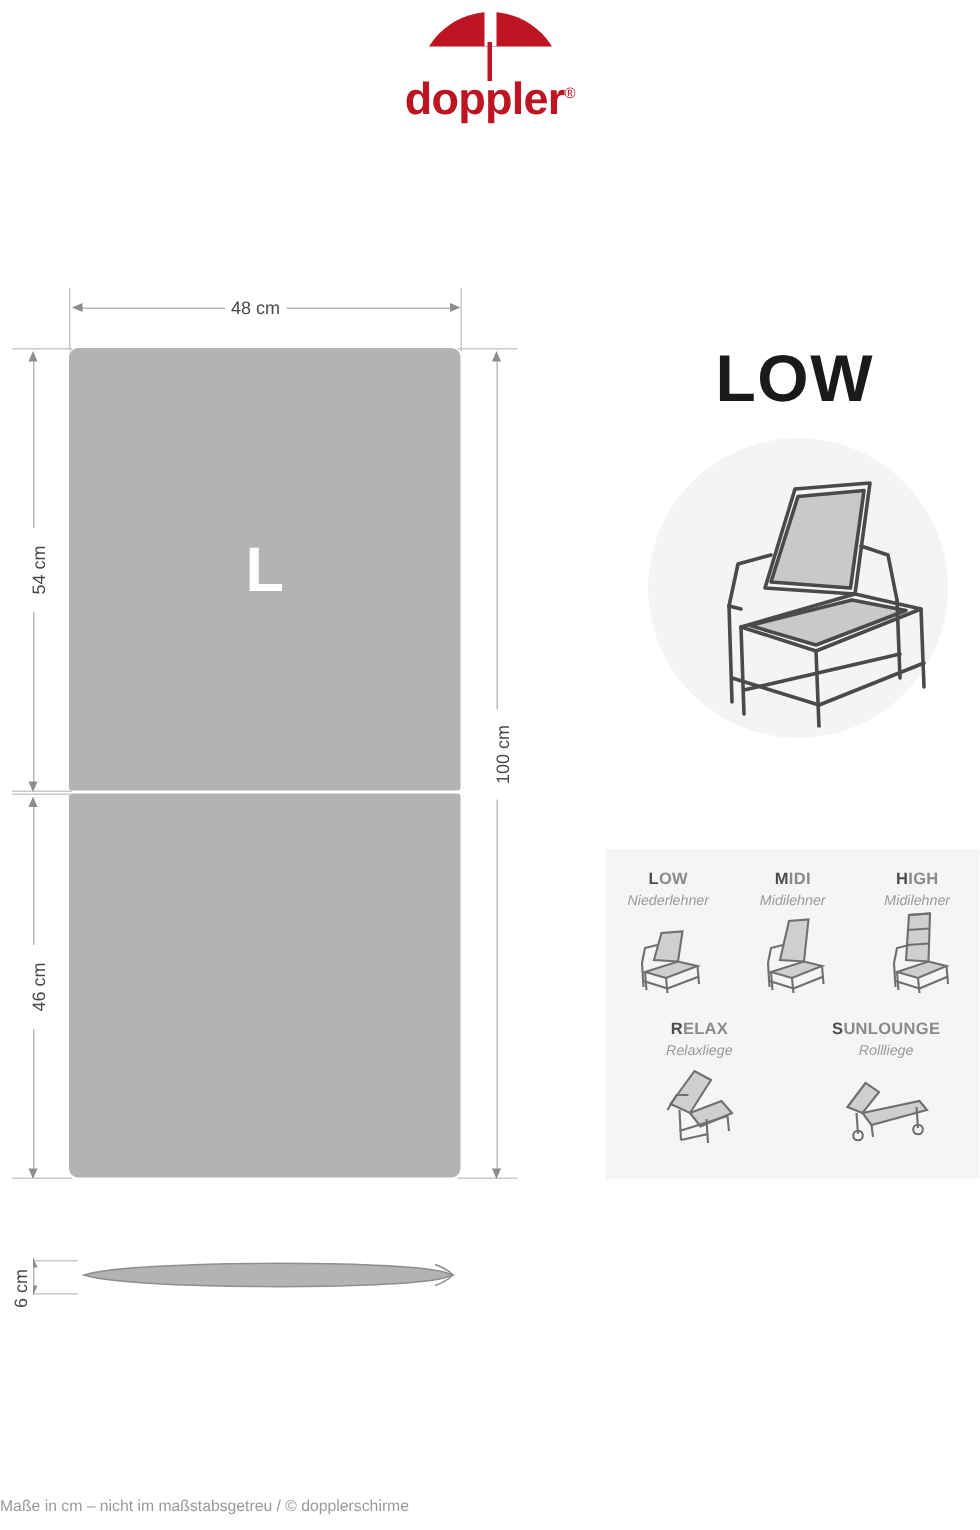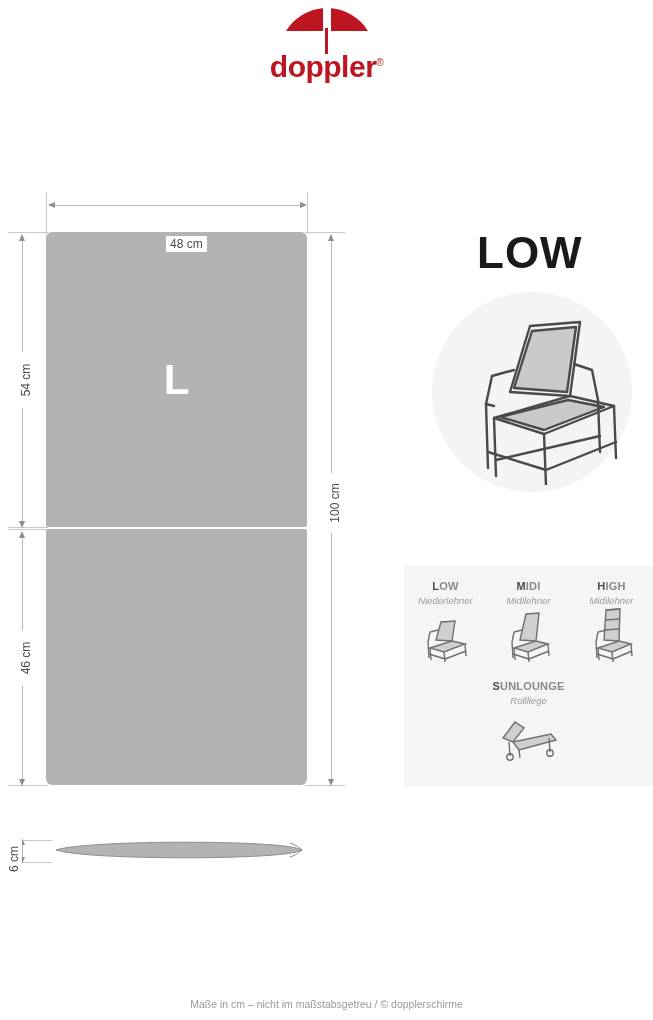--- a/index.html
+++ b/index.html
@@ -230,21 +230,20 @@
     align-items: flex-end;
     justify-content: center;
   }
 
   
   #footer {
     position: absolute;
     left: 0;
     top: 998px;
     width: 653px;
-    text-align: center;
     font-size: 10.5px;
     color: #9a9a9a;
   }
 </style>
 </head>
 <body>
 
 <div id="logo">
   <div class="umbrella">
     <div class="dome"></div>
@@ -255,21 +254,21 @@
 
 <div id="cushion-top"></div>
 <div id="cushion-bottom"></div>
 <div id="cushion-letter">L</div>
 
 <div class="ext v" style="left:46px; top:192px; height:42px;"></div>
 <div class="ext v" style="left:307px; top:192px; height:42px;"></div>
 <div class="dimline h" style="left:50px; top:205px; width:253px;"></div>
 <div class="arrow left" style="left:48px; top:202px;"></div>
 <div class="arrow right" style="left:300px; top:202px;"></div>
-<div class="dimlabel" style="left:166px; top:197px;margin-top:39px;">48 cm</div>
+<div class="dimlabel" style="left:150px; top:197px;">48 cm</div>
 
 <div class="ext h" style="left:8px; top:232px; width:40px;"></div>
 <div class="ext h" style="left:8px; top:527px; width:40px;"></div>
 <div class="dimline v" style="left:22px; top:236px; height:287px;"></div>
 <div class="arrow up" style="left:19px; top:234px;"></div>
 <div class="arrow down" style="left:19px; top:521px;"></div>
 <div class="dimlabel vert" style="left:-2px; top:372px; width:48px; text-align:center;">54 cm</div>
 
 <div class="ext h" style="left:8px; top:529px; width:40px;"></div>
 <div class="ext h" style="left:8px; top:785px; width:40px;"></div>
@@ -386,20 +385,38 @@
             <path d="M7,46 L23,51"></path>
               <path d="M23,51 L42,43"></path>
           </g>
         </svg>
       </div>
     </div>
   </div>
 
   <div class="legend-row" style="padding-top:18px;">
     <div class="legend-item">
+      <div class="lg-title"><span class="hl">R</span><span>ELAX</span></div>
+      <div class="lg-sub">Relaxliege</div>
+      <div class="lg-icon">
+        <svg width="50" height="52" viewBox="0 0 50 52">
+          <g fill="none" stroke="#6f6f6f" stroke-width="1.4">
+            <path d="M6,26 L22,4 L33,10 L19,32 Z" fill="#cfcfcf"></path>
+            <path d="M19,32 L40,24 L47,32 L26,41 Z" fill="#cfcfcf"></path>
+            <path d="M4,30 L10,20 L18,20"></path>
+            <path d="M12,30 L13,50"></path>
+              <path d="M30,36 L31,52"></path>
+            <path d="M12,44 L44,34"></path>
+              <path d="M44,34 L45,44"></path>
+            <path d="M13,50 L31,46"></path>
+          </g>
+        </svg>
+      </div>
+    </div>
+    <div class="legend-item">
       <div class="lg-title"><span class="hl">S</span><span>UNLOUNGE</span></div>
       <div class="lg-sub">Rollliege</div>
       <div class="lg-icon">
         <svg width="60" height="48" viewBox="0 0 60 48">
           <g fill="none" stroke="#6f6f6f" stroke-width="1.4">
             <path d="M4,24 L16,8 L25,14 L14,28 Z" fill="#cfcfcf"></path>
             <path d="M14,28 L52,20 L57,26 L20,36 Z" fill="#cfcfcf"></path>
             <path d="M10,28 L11,42"></path>
               <path d="M50,24 L51,38"></path>
             <circle cx="11" cy="43" r="3.2"></circle>

